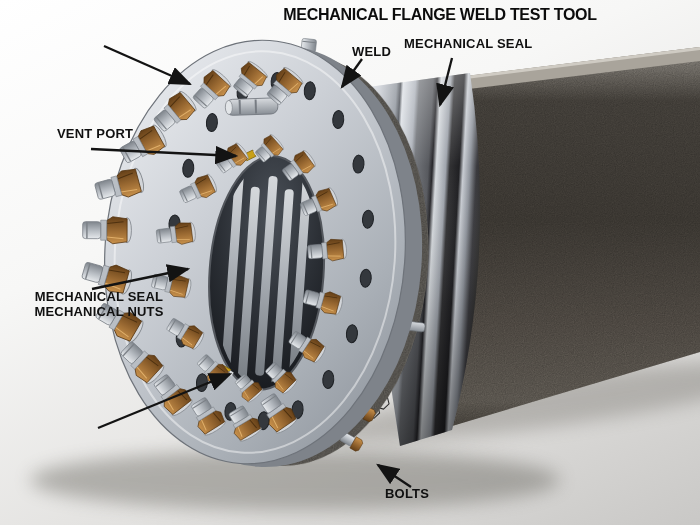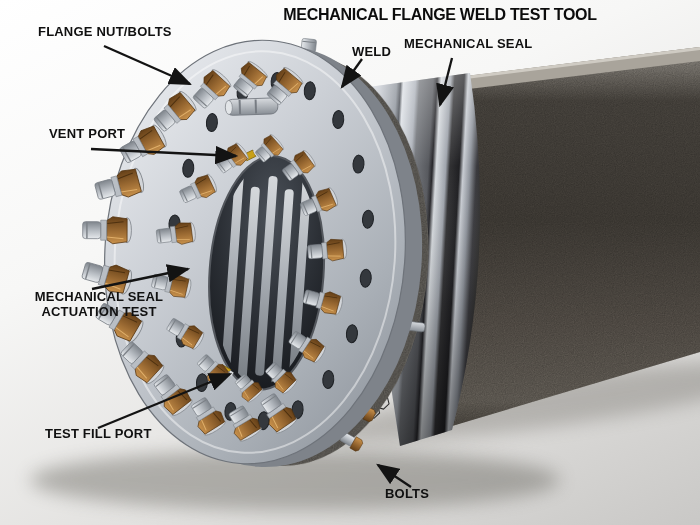--- a/index.html
+++ b/index.html
@@ -243,23 +243,21 @@
     <line x1="362" y1="59" x2="342" y2="87" marker-end="url(#ah)"></line>
     <line x1="452" y1="58" x2="440" y2="105" marker-end="url(#ah)"></line>
     <line x1="91" y1="149" x2="236" y2="156" marker-end="url(#ah)"></line>
     <line x1="92" y1="289" x2="188" y2="269" marker-end="url(#ah)"></line>
     <line x1="98" y1="428" x2="230" y2="374" marker-end="url(#ah)"></line>
     <line x1="411" y1="487" x2="378" y2="465" marker-end="url(#ah)"></line>
   </g>
 </svg>
 
   <div class="title">MECHANICAL FLANGE WELD TEST TOOL</div>
-  <div class="lbl" style="left:38px;top:24px">FLANGE NUT/BOLTS</div>
   <div class="lbl" style="left:352px;top:44px">WELD</div>
   <div class="lbl" style="left:404px;top:36px">MECHANICAL SEAL</div>
-  <div class="lbl" style="left:49px;top:126px">VENT PORT</div>
+  <div class="lbl" style="left:57px;top:126px">VENT PORT</div>
   <div class="lbl2" style="left:14px;top:289px;width:170px">
     <span>MECHANICAL SEAL</span><br>
-    <span>ACTUATION TEST</span>
+    <span>MECHANICAL NUTS</span>
   </div>
-  <div class="lbl" style="left:45px;top:426px">TEST FILL PORT</div>
   <div class="lbl" style="left:385px;top:486px">BOLTS</div>
 </div>
 
 </body></html>

